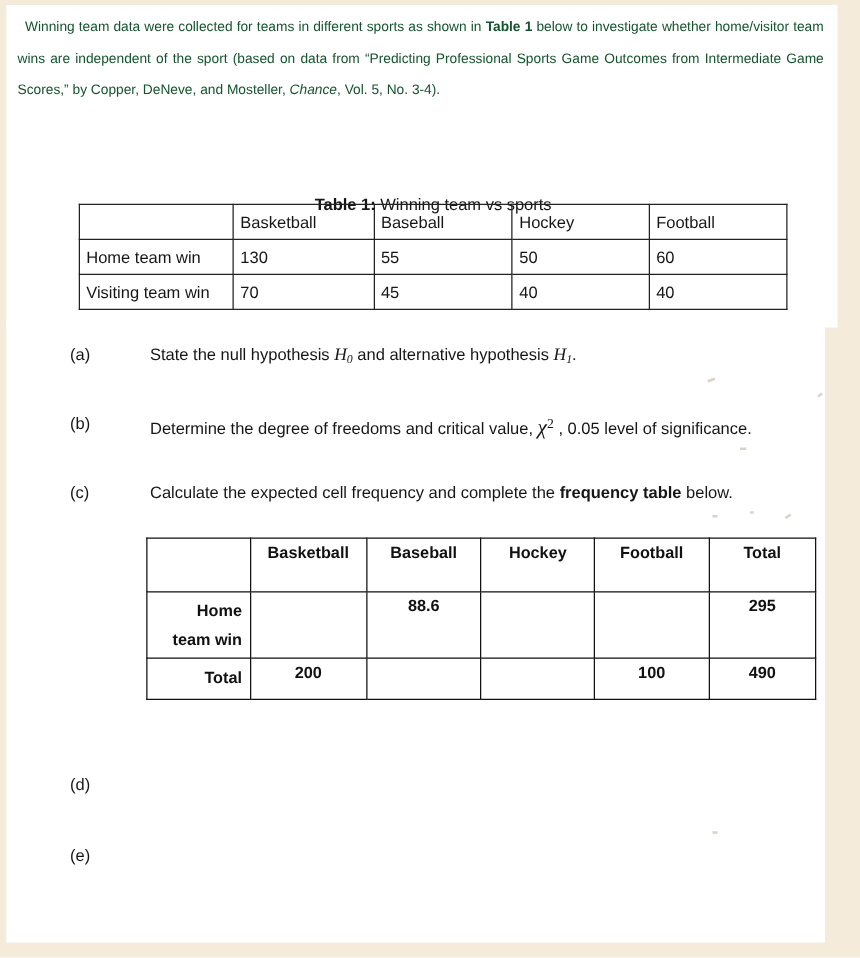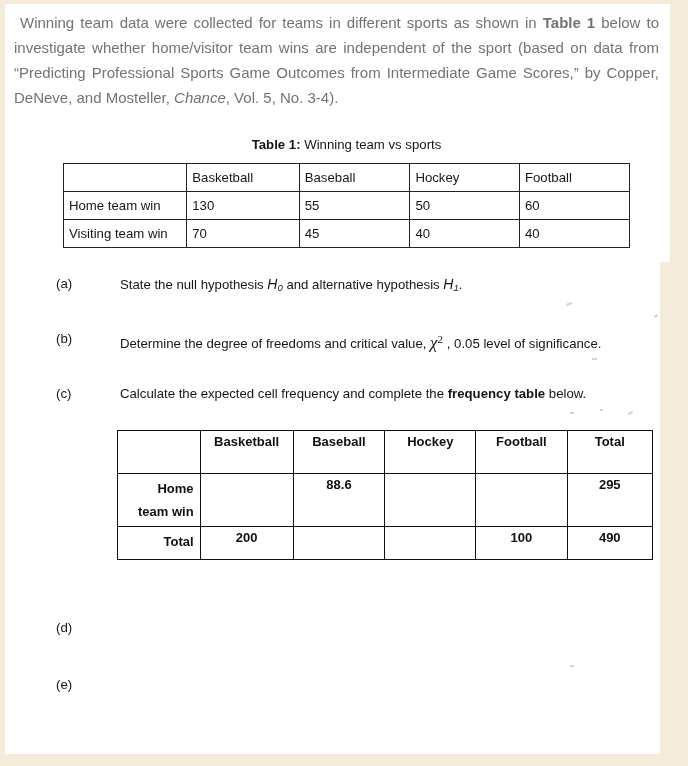--- a/index.html
+++ b/index.html
@@ -40,35 +40,35 @@
     width: 688px;
     height: 766px;
   }
 
   
   .intro {
     position: absolute;
     left: 14px;
     top: 10px;
     width: 645px;
-    font-size: 15px;
+    font-size: 11px;
     line-height: 25px;
     text-align: justify;
     text-justify: inter-word;
-    color: #737373;
+    color: #14532d;
   }
   .intro .ind { padding-left: 6px; }
   .intro b { font-weight: bold; }
   .intro i { font-style: italic; }
 
   
   .t1-caption {
     position: absolute;
     left: 63px;
-    top: 137px;
+    top: 156px;
     width: 567px;
     text-align: center;
     font-size: 13.2px;
     color: #161616;
   }
   .t1-caption b { font-weight: bold; }
 
   table.t1 {
     position: absolute;
     left: 63px;
@@ -111,21 +111,21 @@
   .q-a { left: 56px; top: 275px; width: 600px; height: 20px; }
   .q-b { left: 56px; top: 330px; width: 600px; height: 20px; }
   .q-c { left: 56px; top: 385px; width: 600px; height: 20px; }
   .q-d { left: 56px; top: 619px; width: 600px; height: 20px; }
   .q-e { left: 56px; top: 676px; width: 600px; height: 20px; }
 
   .q b { font-weight: bold; }
 
   
   .mvar {
-    font-family: Liberation Sans, sans-serif;
+    font-family: Liberation Serif, serif;
     font-style: italic;
     font-size: 14px;
     margin-top: 40px;
   }
   .mvar sub {
     font-size: 9.5px;
     font-style: italic;
     vertical-align: -2px;
   }
   .chi {

